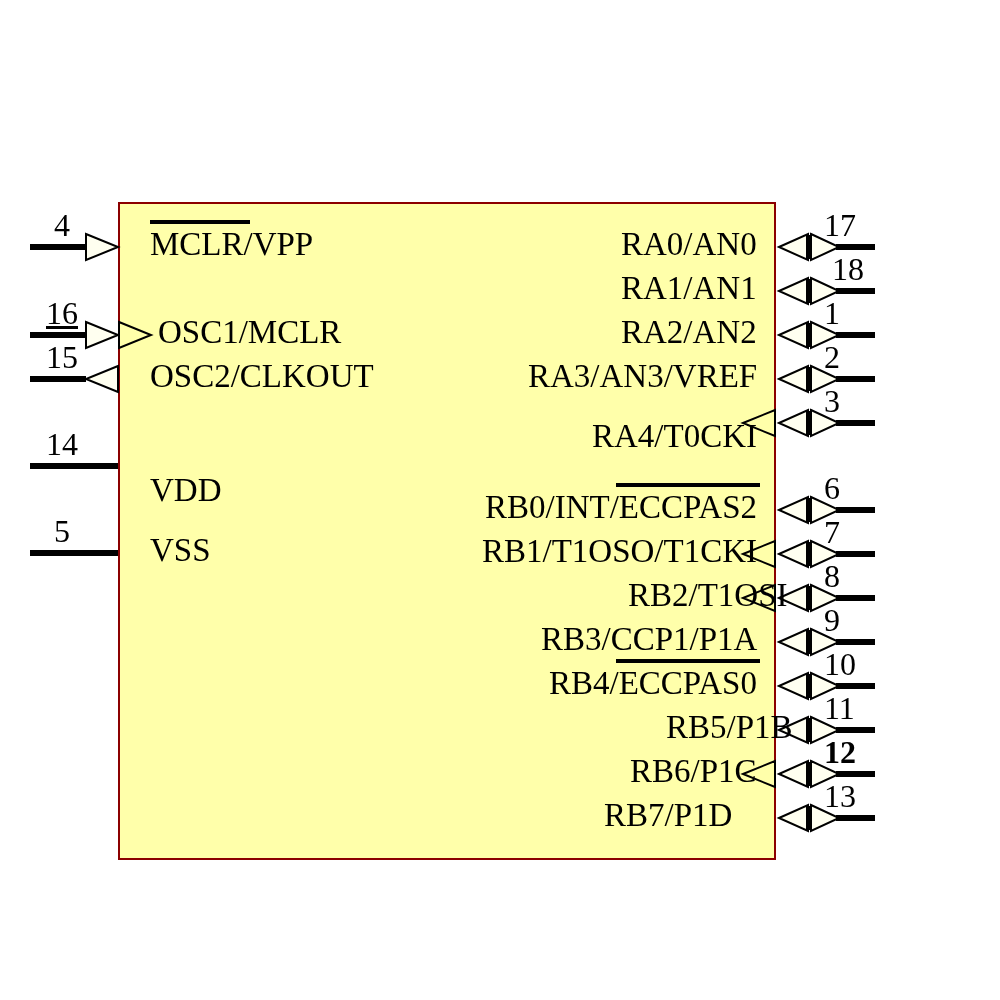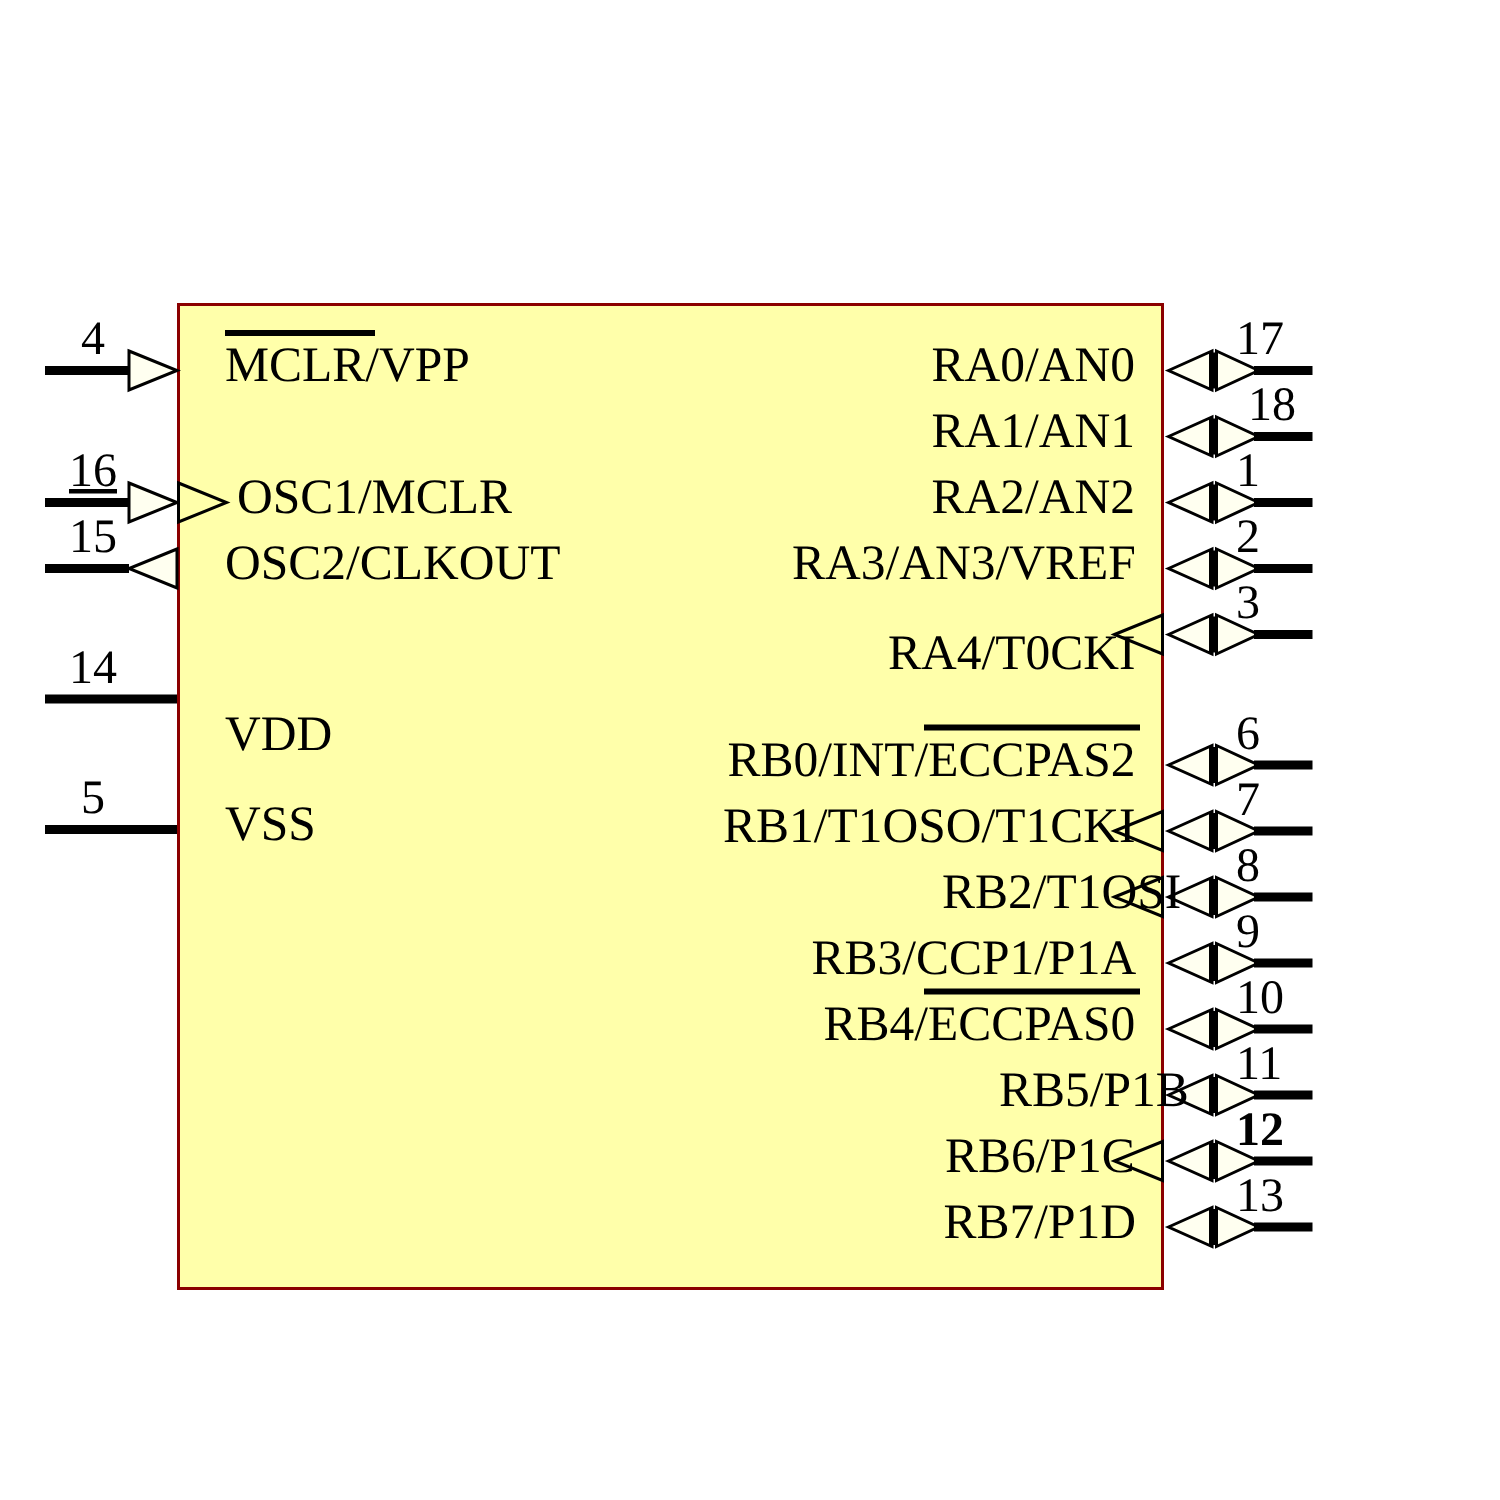--- a/index.html
+++ b/index.html
@@ -246,17 +246,17 @@
       <div class="pin-label right" style="left: 630px; top: 755px;">RB6/P1C</div>
       <div class="pin-num" style="left: 824px; top: 736px; font-weight: bold;">12</div>
       <div class="glyph " style="left: 778px; top: 803px;">
         <svg width="62" height="30" viewBox="0 0 62 30">
           <polygon points="1,15 30,2 30,28" fill="#fffff0" stroke="#000" stroke-width="2"></polygon>
           <rect x="28" y="3" width="5" height="24" fill="#000"></rect>
           <polygon points="33,2 61,15 33,28" fill="#fffff0" stroke="#000" stroke-width="2"></polygon>
         </svg>
       </div>
       <div class="wire" style="left: 836px; top: 815px; width: 39px;"></div>
-      <div class="pin-label right" style="left: 629px; top: 799px;">RB7/P1D</div>
+      <div class="pin-label right" style="left: 604px; top: 799px;">RB7/P1D</div>
       <div class="pin-num" style="left: 824px; top: 780px;">13</div>
     </div>
 
 </div>
 
 </body></html>

